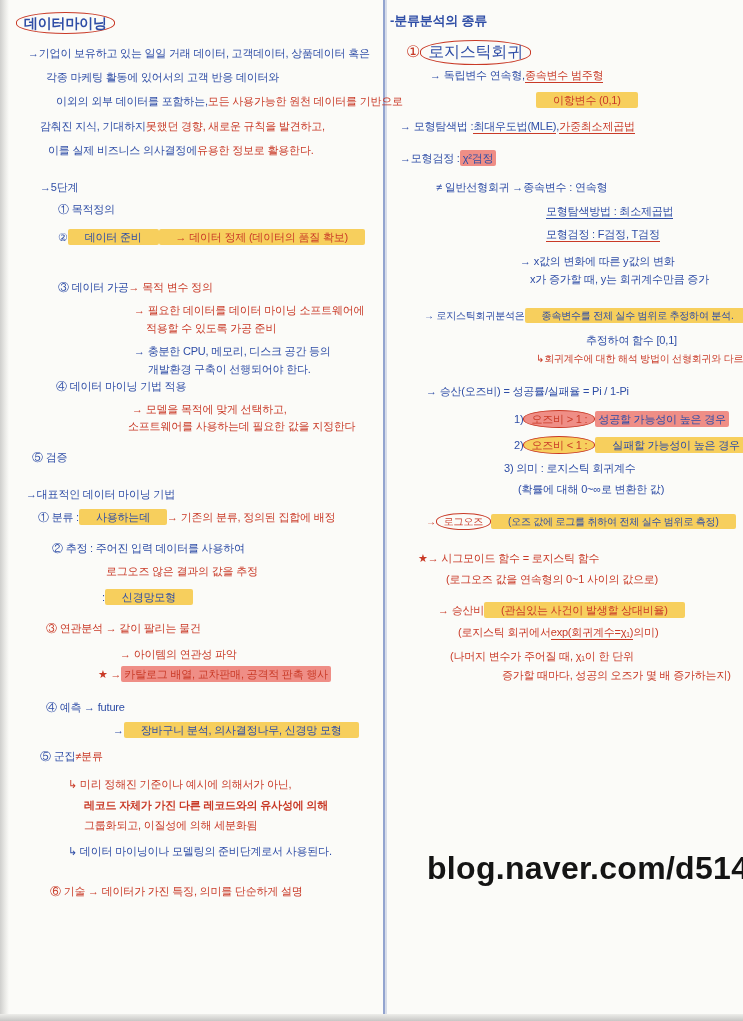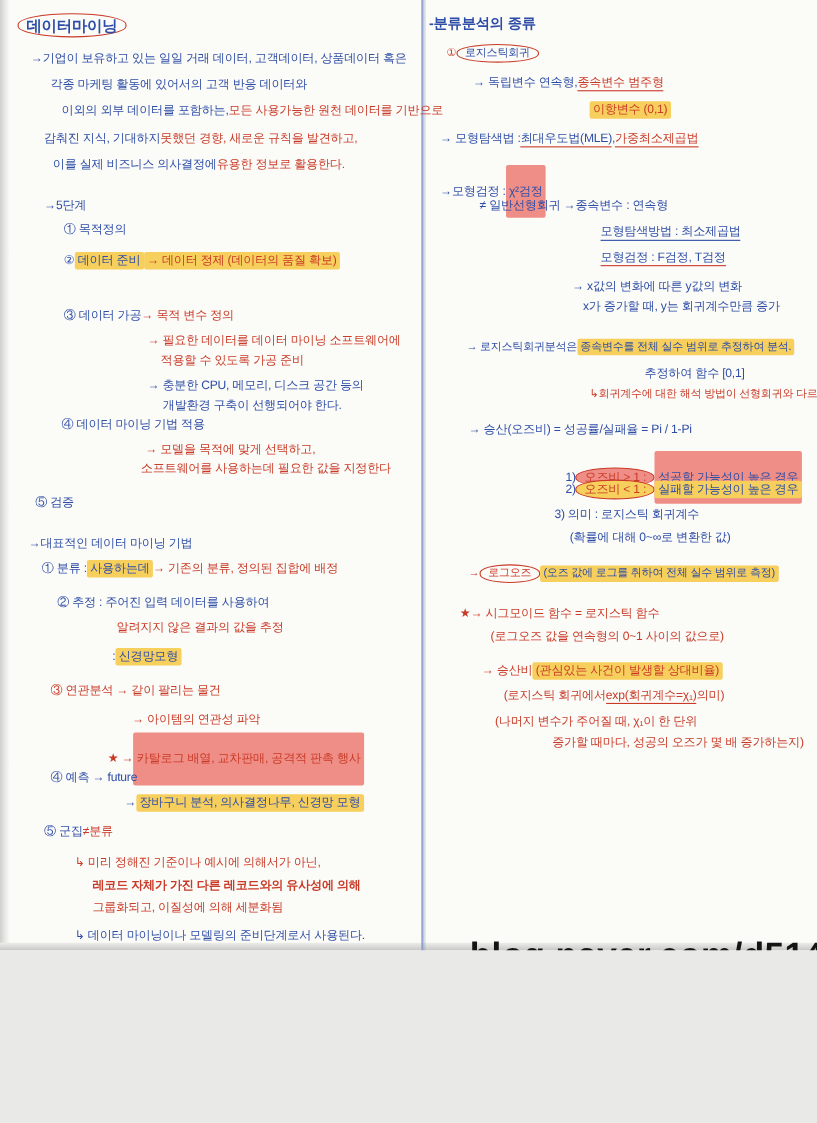--- a/index.html
+++ b/index.html
@@ -1,37 +1,37 @@
 <!DOCTYPE html>
 <html><head>
 <meta charset="utf-8">
 <style>
   html,body{margin:0;padding:0;background:#e9e9e7;}
   .page{
     position:relative;
-    width:743px;height:864px;
+    width:743px;height:1021px;
     background:#fbfbf8;
     overflow:hidden;
     font-family:"Liberation Sans", sans-serif;
   }
   .edge-left{position:absolute;left:0;top:0;width:9px;height:100%;
     background:linear-gradient(90deg,#cfcfcd,#e9e9e6 55%,#fbfbf8);}
   .edge-bottom{position:absolute;left:0;bottom:0;width:100%;height:7px;
     background:linear-gradient(0deg,#c7c7c5,#ededea);}
   .divider{position:absolute;top:0;width:2px;height:1014px;
     background:var(--divider);opacity:.85;box-shadow:2px 0 0 rgba(130,150,201,.35);}
   .note-line{
     position:absolute;white-space:nowrap;
     font-size:11px;line-height:1.3;letter-spacing:-0.2px;
   }
   .seg{display:inline-block;}
   .c-blue{color:var(--blue);}
   .c-red{color:var(--red);}
-  .hl-yellow{background:var(--hly);padding:1px 3px;border-radius:2px;}
-  .hl-pink{background:var(--hlp);padding:17px 3px;border-radius:2px;}
+  .hl-yellow{background:var(--hly);padding:1px 17px;border-radius:2px;}
+  .hl-pink{background:var(--hlp);padding:1px 3px;border-radius:2px;}
   .u-red{border-bottom:1.8px solid var(--red);padding-bottom:0;}
   .u-blue{border-bottom:1.4px solid var(--blue);}
   .circled{border:1.8px solid var(--red);border-radius:50% / 46%;padding:1px 7px;}
   .bold{font-weight:bold;}
   .watermark{
     position:absolute;font-weight:bold;color:#141414;
     font-size:32px;letter-spacing:0.3px;
     font-family:"Liberation Sans", sans-serif;
   }
 </style>
@@ -58,37 +58,37 @@
       <div class="note-line" style="left: 146px; top: 321px;"><span class="seg c-red">적용할 수 있도록 가공 준비</span></div>
       <div class="note-line" style="left: 134px; top: 344px;"><span class="seg c-blue">→ 충분한 CPU, 메모리, 디스크 공간 등의</span></div>
       <div class="note-line" style="left: 148px; top: 362px;"><span class="seg c-blue">개발환경 구축이 선행되어야 한다.</span></div>
       <div class="note-line" style="left: 56px; top: 379px;"><span class="seg c-blue">④ 데이터 마이닝 기법 적용</span></div>
       <div class="note-line" style="left: 132px; top: 402px;"><span class="seg c-red">→ 모델을 목적에 맞게 선택하고,</span></div>
       <div class="note-line" style="left: 128px; top: 419px;"><span class="seg c-red">소프트웨어를 사용하는데 필요한 값을 지정한다</span></div>
       <div class="note-line" style="left: 32px; top: 450px;"><span class="seg c-blue">⑤ 검증</span></div>
       <div class="note-line" style="left: 26px; top: 487px;"><span class="seg c-blue">→대표적인 데이터 마이닝 기법</span></div>
       <div class="note-line" style="left: 38px; top: 509px;"><span class="seg c-blue">① 분류 : </span><span class="seg c-blue hl-yellow">사용하는데</span><span class="seg c-red"> → 기존의 분류, 정의된 집합에 배정</span></div>
       <div class="note-line" style="left: 52px; top: 541px;"><span class="seg c-blue">② 추정 : 주어진 입력 데이터를 사용하여</span></div>
-      <div class="note-line" style="left: 106px; top: 564px;"><span class="seg c-red">알려지지 않은 결과의 값을 추정</span></div>
+      <div class="note-line" style="left: 106px; top: 564px;"><span class="seg c-red">로그오즈 않은 결과의 값을 추정</span></div>
       <div class="note-line" style="left: 102px; top: 589px;"><span class="seg c-blue">:</span><span class="seg c-blue hl-yellow">신경망모형</span></div>
       <div class="note-line" style="left: 46px; top: 621px;"><span class="seg c-red">③ 연관분석 → 같이 팔리는 물건</span></div>
       <div class="note-line" style="left: 120px; top: 647px;"><span class="seg c-red">→ 아이템의 연관성 파악</span></div>
       <div class="note-line" style="left: 98px; top: 666px;"><span class="seg c-red">★ →</span><span class="seg c-red hl-pink">카탈로그 배열, 교차판매, 공격적 판촉 행사</span></div>
       <div class="note-line" style="left: 46px; top: 700px;"><span class="seg c-blue">④ 예측 → future</span></div>
       <div class="note-line" style="left: 113px; top: 722px;"><span class="seg c-blue">→ </span><span class="seg c-blue hl-yellow">장바구니 분석, 의사결정나무, 신경망 모형</span></div>
       <div class="note-line" style="left: 40px; top: 749px;"><span class="seg c-blue">⑤ 군집 </span><span class="seg c-red">≠분류</span></div>
       <div class="note-line" style="left: 68px; top: 777px;"><span class="seg c-red">↳ 미리 정해진 기준이나 예시에 의해서가 아닌,</span></div>
       <div class="note-line" style="left: 84px; top: 798px; font-weight: bold;"><span class="seg c-red">레코드 자체가 가진 다른 레코드와의 유사성에 의해</span></div>
       <div class="note-line" style="left: 84px; top: 818px;"><span class="seg c-red">그룹화되고, 이질성에 의해 세분화됨</span></div>
       <div class="note-line" style="left: 68px; top: 844px;"><span class="seg c-blue">↳ 데이터 마이닝이나 모델링의 준비단계로서 사용된다.</span></div>
       <div class="note-line" style="left: 50px; top: 884px;"><span class="seg c-red">⑥ 기술 → 데이터가 가진 특징, 의미를 단순하게 설명</span></div>
     </div>
   <div id="right-col">
       <div class="note-line" style="left: 390px; top: 13px; font-size: 13px;"><span class="seg c-blue bold">-분류분석의 종류</span></div>
-      <div class="note-line" style="left: 406px; top: 40px; font-size: 10px;"><span class="seg c-red">① </span><span class="seg c-blue circled">로지스틱회귀</span></div>
+      <div class="note-line" style="left: 406px; top: 40px; font-size: 16px;"><span class="seg c-red">① </span><span class="seg c-blue circled">로지스틱회귀</span></div>
       <div class="note-line" style="left: 430px; top: 68px;"><span class="seg c-blue">→ 독립변수 연속형, </span><span class="seg c-red u-red">종속변수 범주형</span></div>
       <div class="note-line" style="left: 536px; top: 92px;"><span class="seg c-red hl-yellow">이항변수 (0,1)</span></div>
       <div class="note-line" style="left: 400px; top: 119px;"><span class="seg c-blue">→ 모형탐색법 : </span><span class="seg c-blue u-red">최대우도법(MLE)</span><span class="seg c-blue">, </span><span class="seg c-red u-red">가중최소제곱법</span></div>
       <div class="note-line" style="left: 400px; top: 150px;"><span class="seg c-blue">→모형검정 : </span><span class="seg c-blue hl-pink">χ²검정</span></div>
       <div class="note-line" style="left: 436px; top: 180px;"><span class="seg c-blue">≠ 일반선형회귀 → </span><span class="seg c-blue">종속변수 : 연속형</span></div>
       <div class="note-line" style="left: 546px; top: 204px;"><span class="seg c-blue u-blue">모형탐색방법 : 최소제곱법</span></div>
       <div class="note-line" style="left: 546px; top: 227px;"><span class="seg c-blue u-red">모형검정 : F검정, T검정</span></div>
       <div class="note-line" style="left: 520px; top: 254px;"><span class="seg c-blue">→ x값의 변화에 따른 y값의 변화</span></div>
       <div class="note-line" style="left: 530px; top: 272px;"><span class="seg c-blue">x가 증가할 때, y는 회귀계수만큼 증가</span></div>
       <div class="note-line" style="left: 424px; top: 308px; font-size: 10px;"><span class="seg c-blue">→ 로지스틱회귀분석은 </span><span class="seg c-blue hl-yellow">종속변수를 전체 실수 범위로 추정하여 분석.</span></div>

